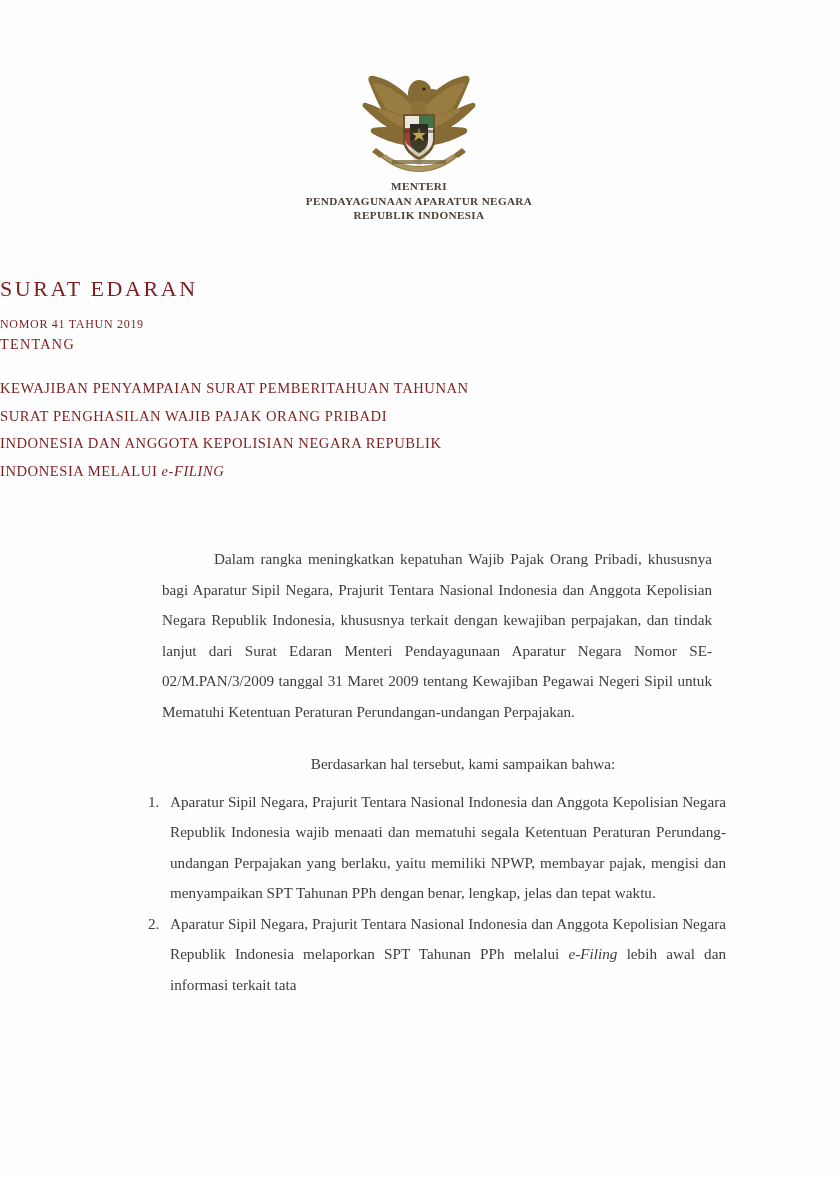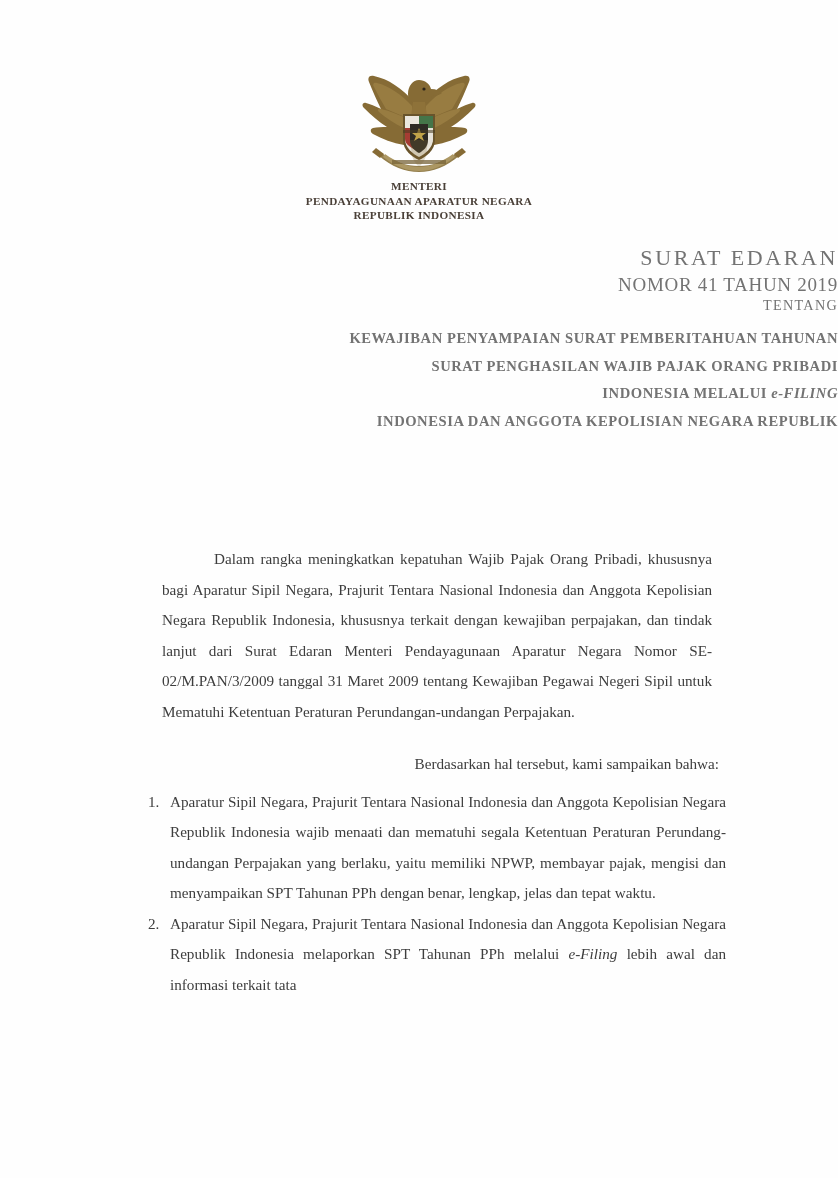--- a/index.html
+++ b/index.html
@@ -50,48 +50,47 @@
     font-size: 11.2px;
     letter-spacing: 0.35px;
     line-height: 14.6px;
     color: #4a4038;
   }
   .ministry div { white-space: nowrap; text-align: center; }
 
   
   .titleblock {
     position: absolute;
-    top: 244px;
+    top: 275px;
     left: 0;
     right: 0;
-    text-align: right;
-    color: #737373;
+    text-align: left;
+    color: #7f1d1d;
   }
   .t-surat {
     font-size: 22px;
     letter-spacing: 2.6px;
     line-height: 28px;
   }
   .t-nomor {
-    font-size: 19px;
+    font-size: 12px;
     letter-spacing: 0.7px;
-    margin-top: 3px;
+    margin-top: 11px;
     line-height: 20px;
   }
   .t-tentang {
     font-size: 14.2px;
     letter-spacing: 1.3px;
     line-height: 20px;
   }
   .t-subject {
-    margin-top: 10px;
+    margin-top: 21px;
     font-size: 14.6px;
     letter-spacing: 0.55px;
     line-height: 27.5px;
-    font-weight: bold;
   }
   .t-subject div { white-space: nowrap; }
   .ital { font-style: italic; }
 
   
   .body-area {
     position: absolute;
     top: 530px;
     left: 148px;
     width: 578px;
@@ -99,21 +98,21 @@
     line-height: 30.5px;
     color: #3d3d3d;
   }
   .para {
     text-align: justify;
     text-justify: inter-word;
     margin: 14px;
   }
   .para.indent { text-indent: 52px; }
   .para-lead {
-    text-align: right;
+    text-align: center;
     text-indent: 52px;
     margin: 7px;
     padding-top: 8px;
   }
 
   .list {
     list-style: none;
     margin: 0;
     padding: 0;
   }
@@ -197,22 +196,22 @@
     <div>REPUBLIK INDONESIA</div>
   </div>
 
   <div class="titleblock">
     <div class="t-surat">SURAT EDARAN</div>
     <div class="t-nomor">NOMOR 41 TAHUN 2019</div>
     <div class="t-tentang">TENTANG</div>
     <div class="t-subject">
       <div>KEWAJIBAN PENYAMPAIAN SURAT PEMBERITAHUAN TAHUNAN</div>
       <div>SURAT PENGHASILAN WAJIB PAJAK ORANG PRIBADI</div>
+      <div>INDONESIA DAN ANGGOTA KEPOLISIAN NEGARA REPUBLIK</div>
       <div><span>INDONESIA MELALUI </span><span class="ital">e-FILING</span></div>
-      <div>INDONESIA DAN ANGGOTA KEPOLISIAN NEGARA REPUBLIK</div>
     </div>
   </div>
 
   <div class="body-area">
 
     <p class="para indent">Dalam rangka meningkatkan kepatuhan Wajib Pajak Orang Pribadi, khususnya bagi Aparatur Sipil Negara, Prajurit Tentara Nasional Indonesia dan Anggota Kepolisian Negara Republik Indonesia, khususnya terkait dengan kewajiban perpajakan, dan tindak lanjut dari Surat Edaran Menteri Pendayagunaan Aparatur Negara Nomor SE-02/M.PAN/3/2009 tanggal 31 Maret 2009 tentang Kewajiban Pegawai Negeri Sipil untuk Mematuhi Ketentuan Peraturan Perundangan-undangan Perpajakan.</p>
 
     <p class="para-lead">Berdasarkan hal tersebut, kami sampaikan bahwa:</p>
 
     <ol class="list">

